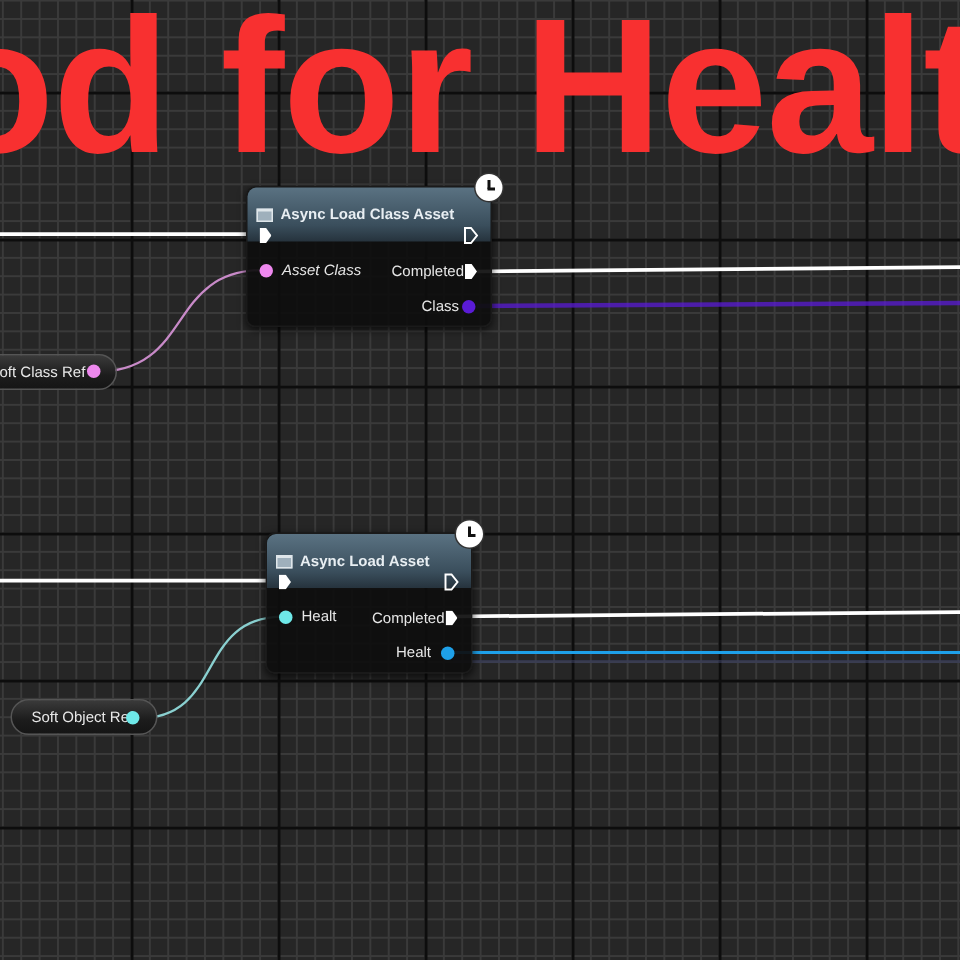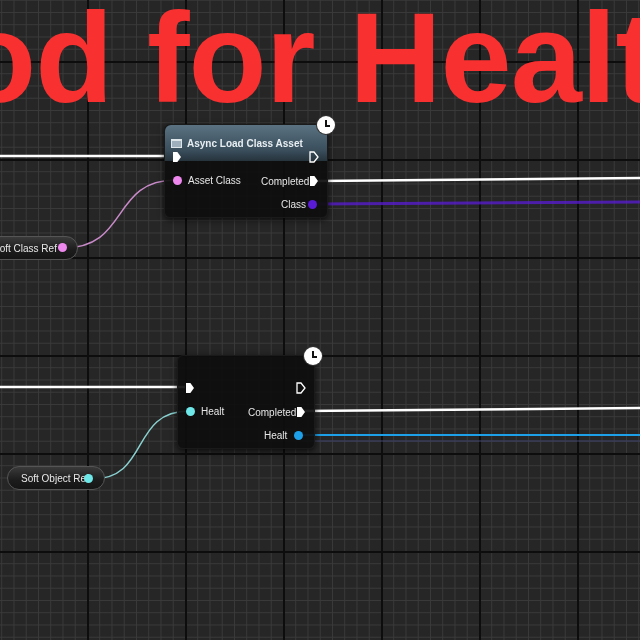--- a/index.html
+++ b/index.html
@@ -94,29 +94,33 @@
 <div class="node" style="left:164px; top:124px; width:162px; height:92px;">
   <div class="node-header">
     <span class="node-icon"></span>
     <span>Async Load Class Asset</span>
   </div>
   <div class="exec-in" style="left:8px; top:27px;"></div>
   <svg class="exec-out-empty" style="left:144px; top:26px;" width="10" height="12">
     <path d="M1 1 L5 1 L9 6 L5 11 L1 11 Z" fill="none" stroke="#fff" stroke-width="1.3"></path>
   </svg>
   <div class="dot" style="left:8px; top:51px; background:#ee88ee;"></div>
-  <span class="pin-label" style="left:23px; top:50px;">Asset Class</span>
+  <span class="pin-label" style="left:23px; top:50px;font-style:italic;">Asset Class</span>
   <span class="pin-label" style="left:96px; top:51px;">Completed</span>
   <div class="exec-in" style="left:145px; top:51px;"></div>
   <span class="pin-label" style="left:116px; top:74px;text-align:right;">Class</span>
   <div class="dot" style="left:143px; top:75px; background:#5a1bd6;"></div>
 </div>
 <div class="clock" style="left:317px; top:116px;"></div>
 
 <div class="node" style="left:177px; top:355px; width:136px; height:92px;">
+  <div class="node-header">
+    <span class="node-icon"></span>
+    <span>Async Load Asset</span>
+  </div>
   <div class="exec-in" style="left:8px; top:27px;"></div>
   <svg class="exec-out-empty" style="left:118px; top:26px;" width="10" height="12">
     <path d="M1 1 L5 1 L9 6 L5 11 L1 11 Z" fill="none" stroke="#fff" stroke-width="1.3"></path>
   </svg>
   <div class="dot" style="left:8px; top:51px; background:#6ee8e8;"></div>
   <span class="pin-label" style="left:23px; top:50px;">Healt</span>
   <span class="pin-label" style="left:70px; top:51px;">Completed</span>
   <div class="exec-in" style="left:119px; top:51px;"></div>
   <span class="pin-label" style="left:86px; top:74px;">Healt</span>
   <div class="dot" style="left:116px; top:75px; background:#1ea0e8;"></div>

